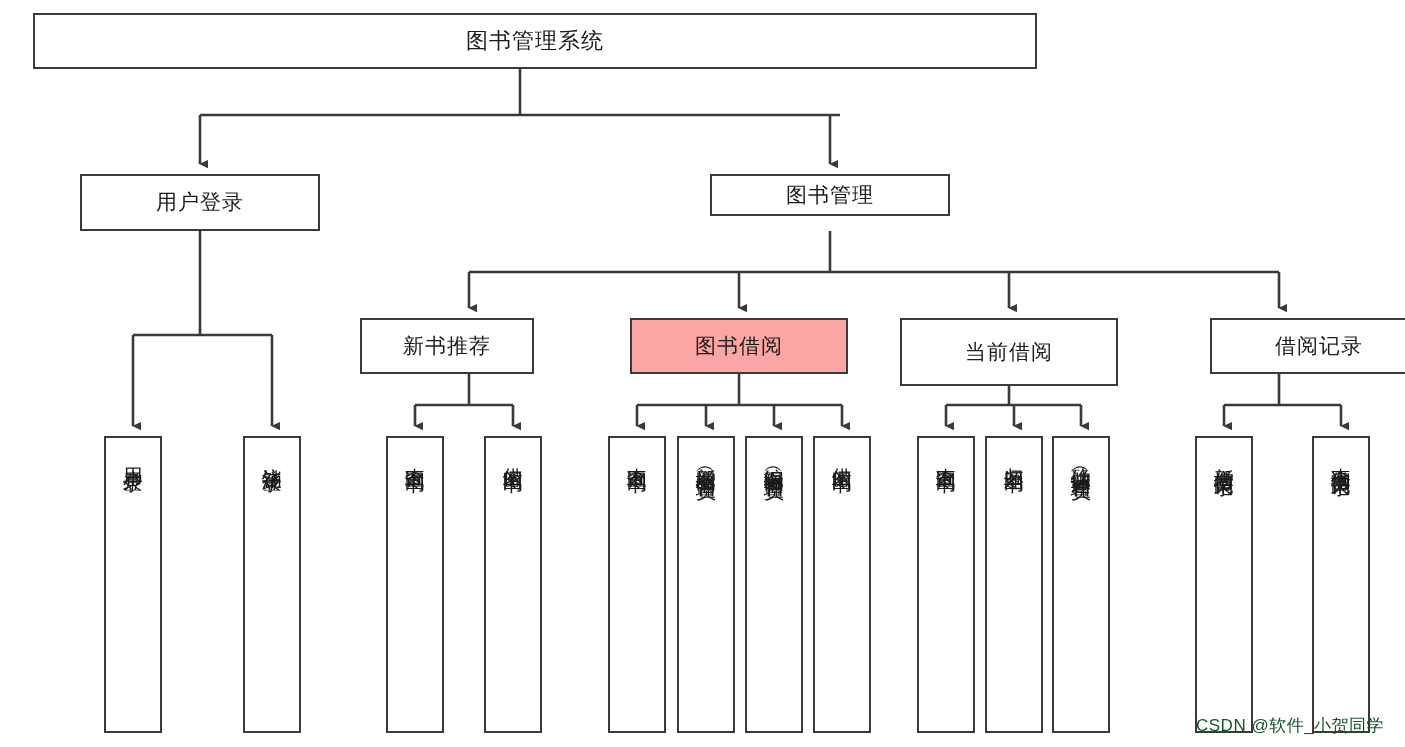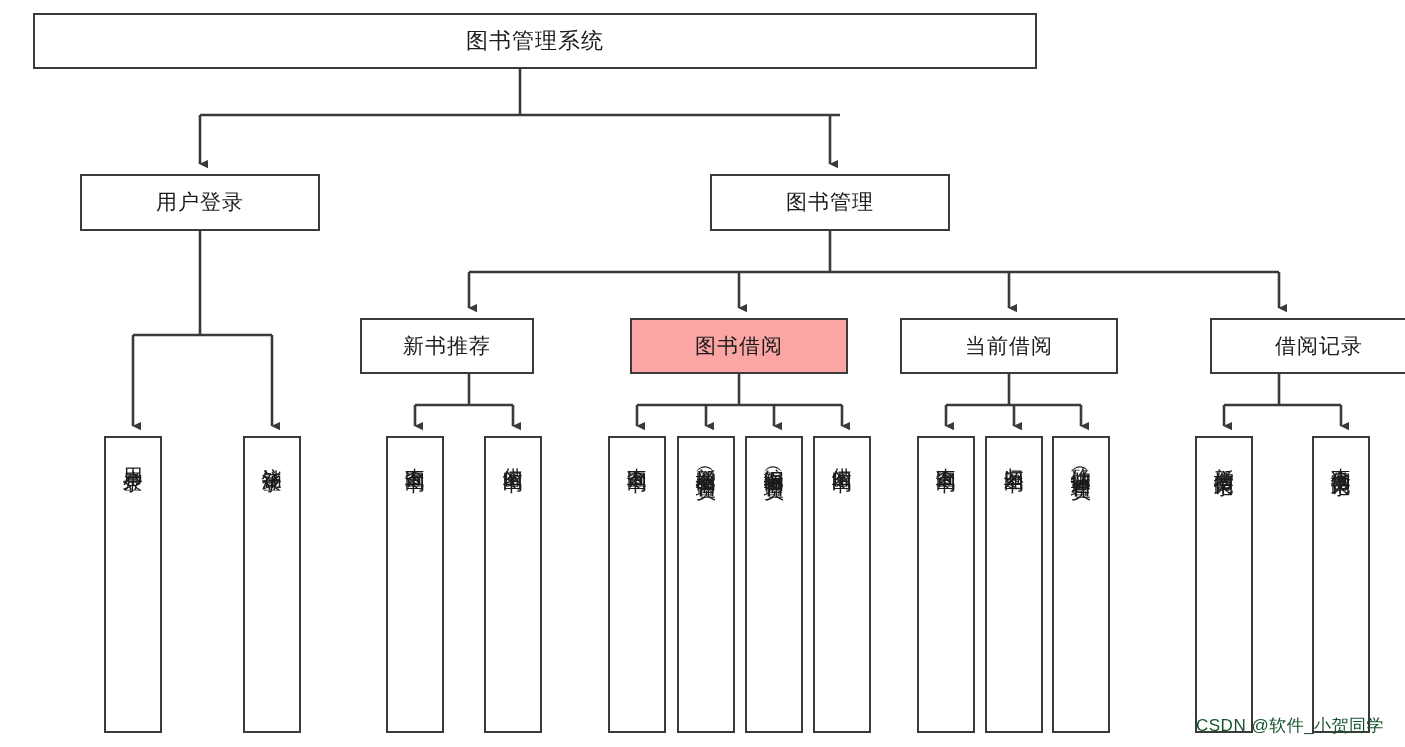--- a/index.html
+++ b/index.html
@@ -129,31 +129,31 @@
     </g>
   </svg>
 
   <div class="node horiz root" style="left: 18px; top: 13px; width: 1004px; height: 56px; border-color: rgb(58, 58, 58); background: rgb(255, 255, 255); color: rgb(27, 27, 27); margin-left: 15px;">
     <span class="node-label">图书管理系统</span>
   </div>
 
   <div class="node horiz" style="left: 80px; top: 174px; width: 240px; height: 57px; border-color: rgb(58, 58, 58); background: rgb(255, 255, 255); color: rgb(27, 27, 27);">
     <span class="node-label">用户登录</span>
   </div>
-  <div class="node horiz" style="left: 710px; top: 174px; width: 240px; height: 57px; border-color: rgb(58, 58, 58); background: rgb(255, 255, 255); color: rgb(27, 27, 27);">
+  <div class="node horiz" style="left: 710px; top: 174px; width: 240px; height: 42px; border-color: rgb(58, 58, 58); background: rgb(255, 255, 255); color: rgb(27, 27, 27);">
     <span class="node-label">图书管理</span>
   </div>
 
   <div class="node horiz" style="left: 360px; top: 318px; width: 174px; height: 56px; border-color: rgb(58, 58, 58); background: rgb(255, 255, 255); color: rgb(27, 27, 27);">
     <span class="node-label">新书推荐</span>
   </div>
   <div class="node horiz" style="left: 630px; top: 318px; width: 218px; height: 56px; border-color: rgb(58, 58, 58); background: #fca5a5; color: rgb(27, 27, 27);">
     <span class="node-label">图书借阅</span>
   </div>
-  <div class="node horiz" style="left: 900px; top: 318px; width: 218px; height: 56px; border-color: rgb(58, 58, 58); background: rgb(255, 255, 255); color: rgb(27, 27, 27);">
+  <div class="node horiz" style="left: 900px; top: 318px; width: 218px; height: 68px; border-color: rgb(58, 58, 58); background: rgb(255, 255, 255); color: rgb(27, 27, 27);">
     <span class="node-label">当前借阅</span>
   </div>
   <div class="node horiz" style="left: 1170px; top: 318px; width: 218px; height: 56px; border-color: rgb(58, 58, 58); background: rgb(255, 255, 255); color: rgb(27, 27, 27); margin-left: 40px;">
     <span class="node-label">借阅记录</span>
   </div>
 
   <div class="node vert" style="left: 104px; top: 436px; width: 58px; height: 297px; border-color: rgb(58, 58, 58); background: rgb(255, 255, 255); color: rgb(27, 27, 27);">
     <span class="node-label">用户登录</span>
   </div>
   <div class="node vert" style="left: 243px; top: 436px; width: 58px; height: 297px; border-color: rgb(58, 58, 58); background: rgb(255, 255, 255); color: rgb(27, 27, 27);">

